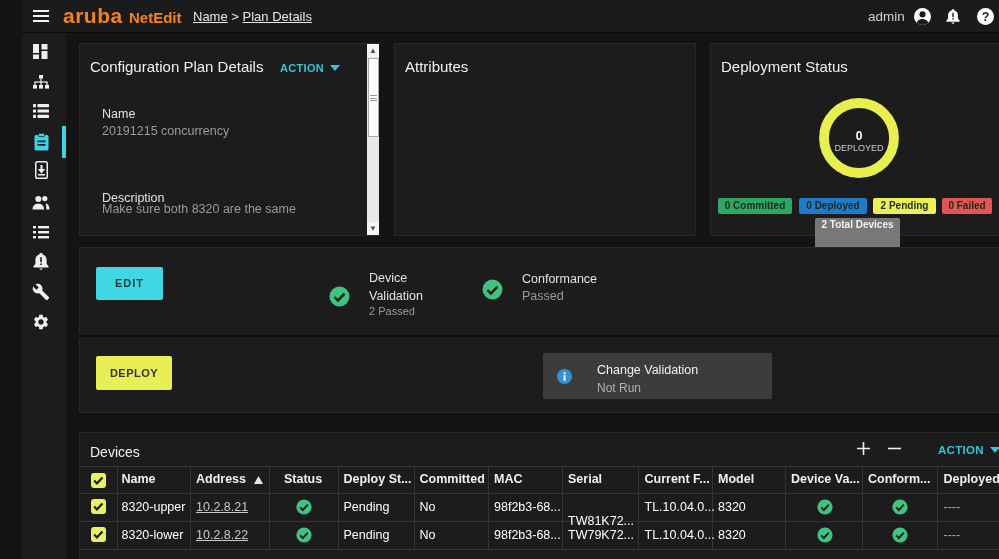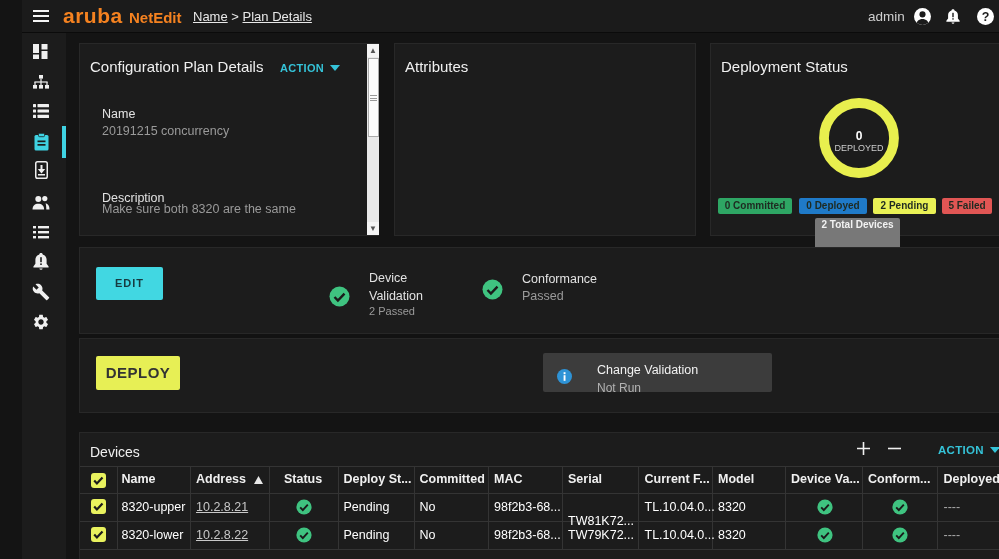--- a/index.html
+++ b/index.html
@@ -176,40 +176,40 @@
   <div id="p3" class="panel abs">
     <div class="ptitle">Deployment Status</div>
     <svg class="abs" style="left:106px; top:52px;" width="84" height="84" viewBox="0 0 84 84">
       <circle cx="42" cy="42" r="35" fill="none" stroke="#e8ef4e" stroke-width="9.8"></circle>
       <text x="42" y="44" fill="#ffffff" font-size="12" font-weight="bold" text-anchor="middle">0</text>
       <text x="42" y="55" fill="#cccccc" font-size="9" text-anchor="middle">DEPLOYED</text>
     </svg>
     <div class="badge" style="left:7px; top:154px; width:74px; background:#2ea664;">0 Committed</div>
     <div class="badge" style="left:88px; top:154px; width:68px; background:#1f7ac8;">0 Deployed</div>
     <div class="badge" style="left:162px; top:154px; width:63px; background:#e9f155;">2 Pending</div>
-    <div class="badge" style="left:231px; top:154px; width:50px; background:#e15654;">5 Failed</div>
+    <div class="badge" style="left:231px; top:154px; width:50px; background:#e15654;">0 Failed</div>
     <div class="badge" style="left:104px; top:174px; width:85px; height:32px; line-height:14px; background:#787878; color:#f2f2f2;">2 Total Devices</div>
   </div>
   <div id="pmid" class="panel abs">
     <div class="btn-edit" style="left:16px; top:19px; width:67px; height:33px; font-size:11px; line-height:33px; letter-spacing:1px;">EDIT</div>
     <svg class="abs" style="left:249px; top:38px;" width="21" height="21" viewBox="0 0 21 21">
         <circle cx="10.5" cy="10.5" r="10" fill="#3fc380"></circle>
         <path d="M5.5 11l3.4 3.6 6.6-7" fill="none" stroke="#1a1a1a" stroke-width="2.4"></path>
       </svg>
     <div class="lbl" style="left:289px; top:22px; line-height:17.5px;">Device<br>Validation</div>
     <div class="val" style="left:289px; top:57px; font-size:11px;">2 Passed</div>
     <svg class="abs" style="left:402px; top:31px;" width="21" height="21" viewBox="0 0 21 21">
         <circle cx="10.5" cy="10.5" r="10" fill="#3fc380"></circle>
         <path d="M5.5 11l3.4 3.6 6.6-7" fill="none" stroke="#1a1a1a" stroke-width="2.4"></path>
       </svg>
     <div class="lbl" style="left:442px; top:24px;">Conformance</div>
     <div class="val" style="left:442px; top:41px; font-size:12.5px;">Passed</div>
     <div class="abs" style="left:-1px; top:85px; width:932px; height:6px; background:#121212; border-top:1px solid #272727; border-bottom:1px solid #272727;"></div>
-    <div class="btn-edit" style="left:16px; top:108px; width:84px; height:34px; font-size:15px; line-height:34px; letter-spacing:0.5px; background:#e7ef55; color:#333;">DEPLOY</div>
-    <div class="abs" style="left:463px; top:105px; width:229px; height:39px; background:#3c3c3c; border-radius:2px;">
+    <div class="btn-edit" style="left:16px; top:108px; width:76px; height:34px; font-size:11px; line-height:34px; letter-spacing:0.5px; background:#e7ef55; color:#333;">DEPLOY</div>
+    <div class="abs" style="left:463px; top:105px; width:229px; height:46px; background:#3c3c3c; border-radius:2px;">
       <svg class="abs" style="left:14px; top:16px;" width="15" height="15" viewBox="0 0 15 15">
           <circle cx="7.5" cy="7.5" r="7.5" fill="#2e93d6"></circle>
           <rect x="6.6" y="3.2" width="1.9" height="2" fill="#fff"></rect>
           <rect x="6.6" y="6.2" width="1.9" height="5.6" fill="#fff"></rect>
         </svg>
       <div class="abs" style="left:54px; top:10px; font-size:12.5px; color:#f2f2f2;">Change Validation</div>
       <div class="abs" style="left:54px; top:28px; font-size:12px; color:#b2b2b2;">Not Run</div>
     </div>
   </div>
   <div id="pdev" class="panel abs">

